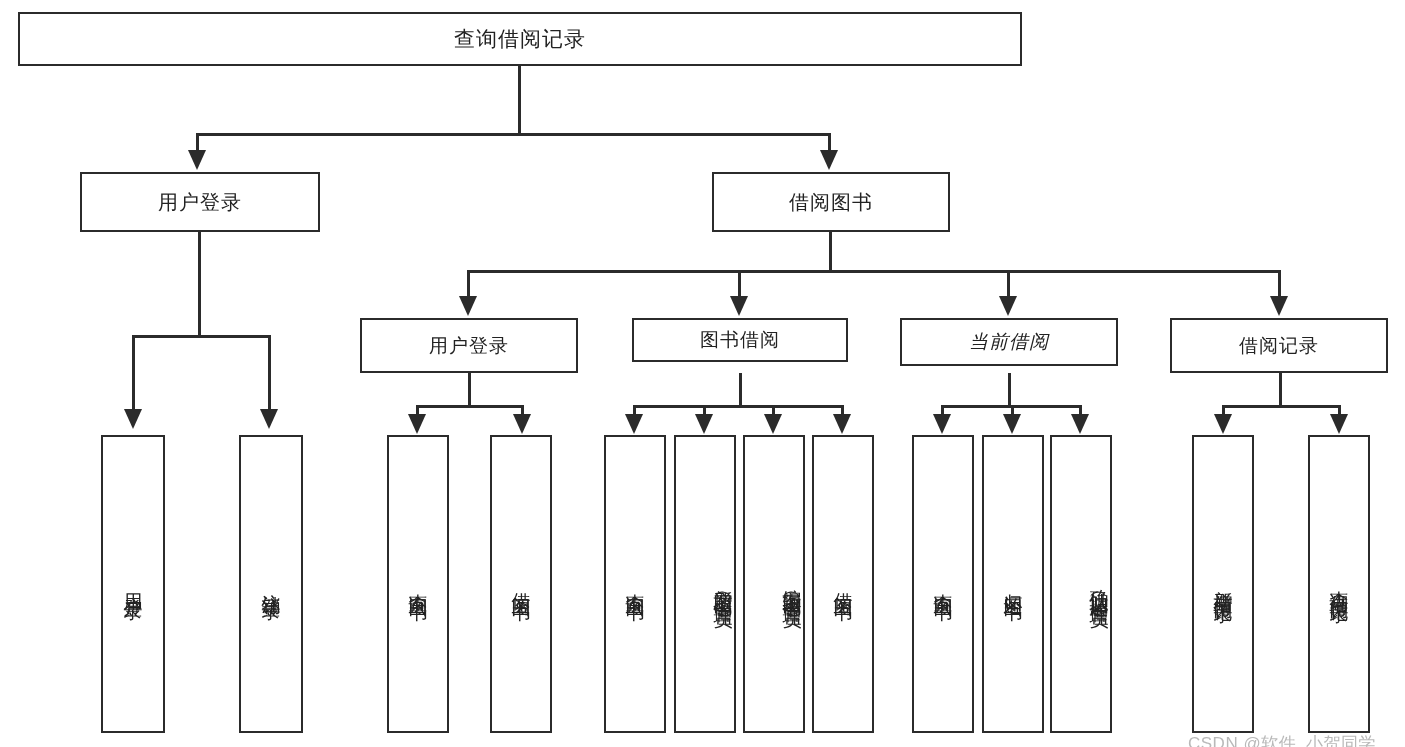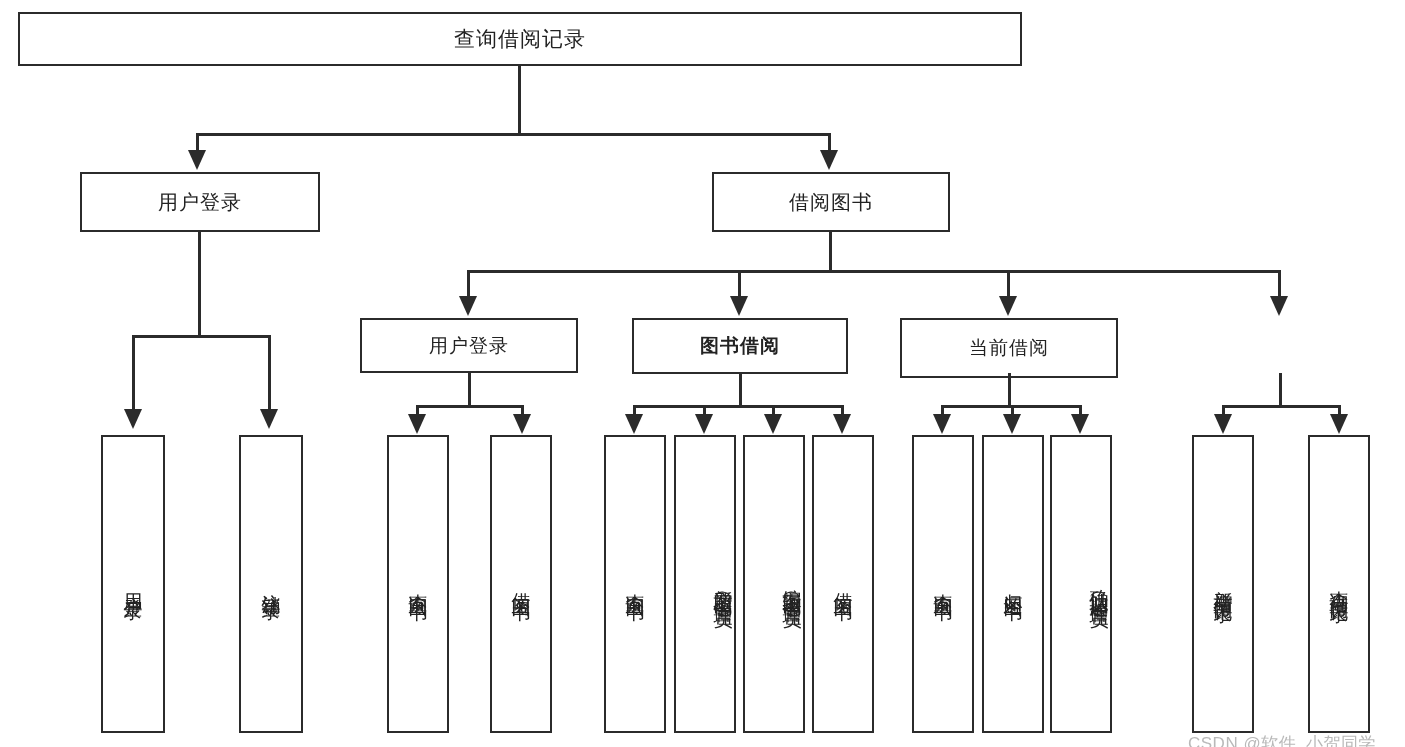--- a/index.html
+++ b/index.html
@@ -112,25 +112,28 @@
 
   <div class="vline" style="left:1007px; top:270px; height:30px;"></div>
   <div class="arrow" style="left:999px; top:296px;"></div>
 
   <div class="vline" style="left:1278px; top:270px; height:30px;"></div>
   <div class="arrow" style="left:1270px; top:296px;"></div>
 
   <div class="box box-l2" style="left:360px; top:318px; width:218px; height:55px;">
     <span>用户登录</span>
   </div>
-  <div class="box box-l2" style="left:632px; top:318px; width:216px; height:56px;font-weight:bold;">
+  <div class="box box-l2" style="left:632px; top:318px; width:216px; height:44px;">
     <span>图书借阅</span>
   </div>
-  <div class="box box-l2" style="left:900px; top:318px; width:218px; height:60px;">
+  <div class="box box-l2" style="left:900px; top:318px; width:218px; height:48px;font-style:italic;">
     <span>当前借阅</span>
+  </div>
+  <div class="box box-l2" style="left:1170px; top:318px; width:218px; height:55px;">
+    <span>借阅记录</span>
   </div>
 
   <div class="vline" style="left:468px; top:373px; height:34px;"></div>
   <div class="hline" style="left:416px; top:405px; width:106px;"></div>
   <div class="vline" style="left:416px; top:405px; height:14px;"></div>
   <div class="arrow" style="left:408px; top:414px;"></div>
   <div class="vline" style="left:521px; top:405px; height:14px;"></div>
   <div class="arrow" style="left:513px; top:414px;"></div>
 
   <div class="vline" style="left:739px; top:373px; height:34px;"></div>

